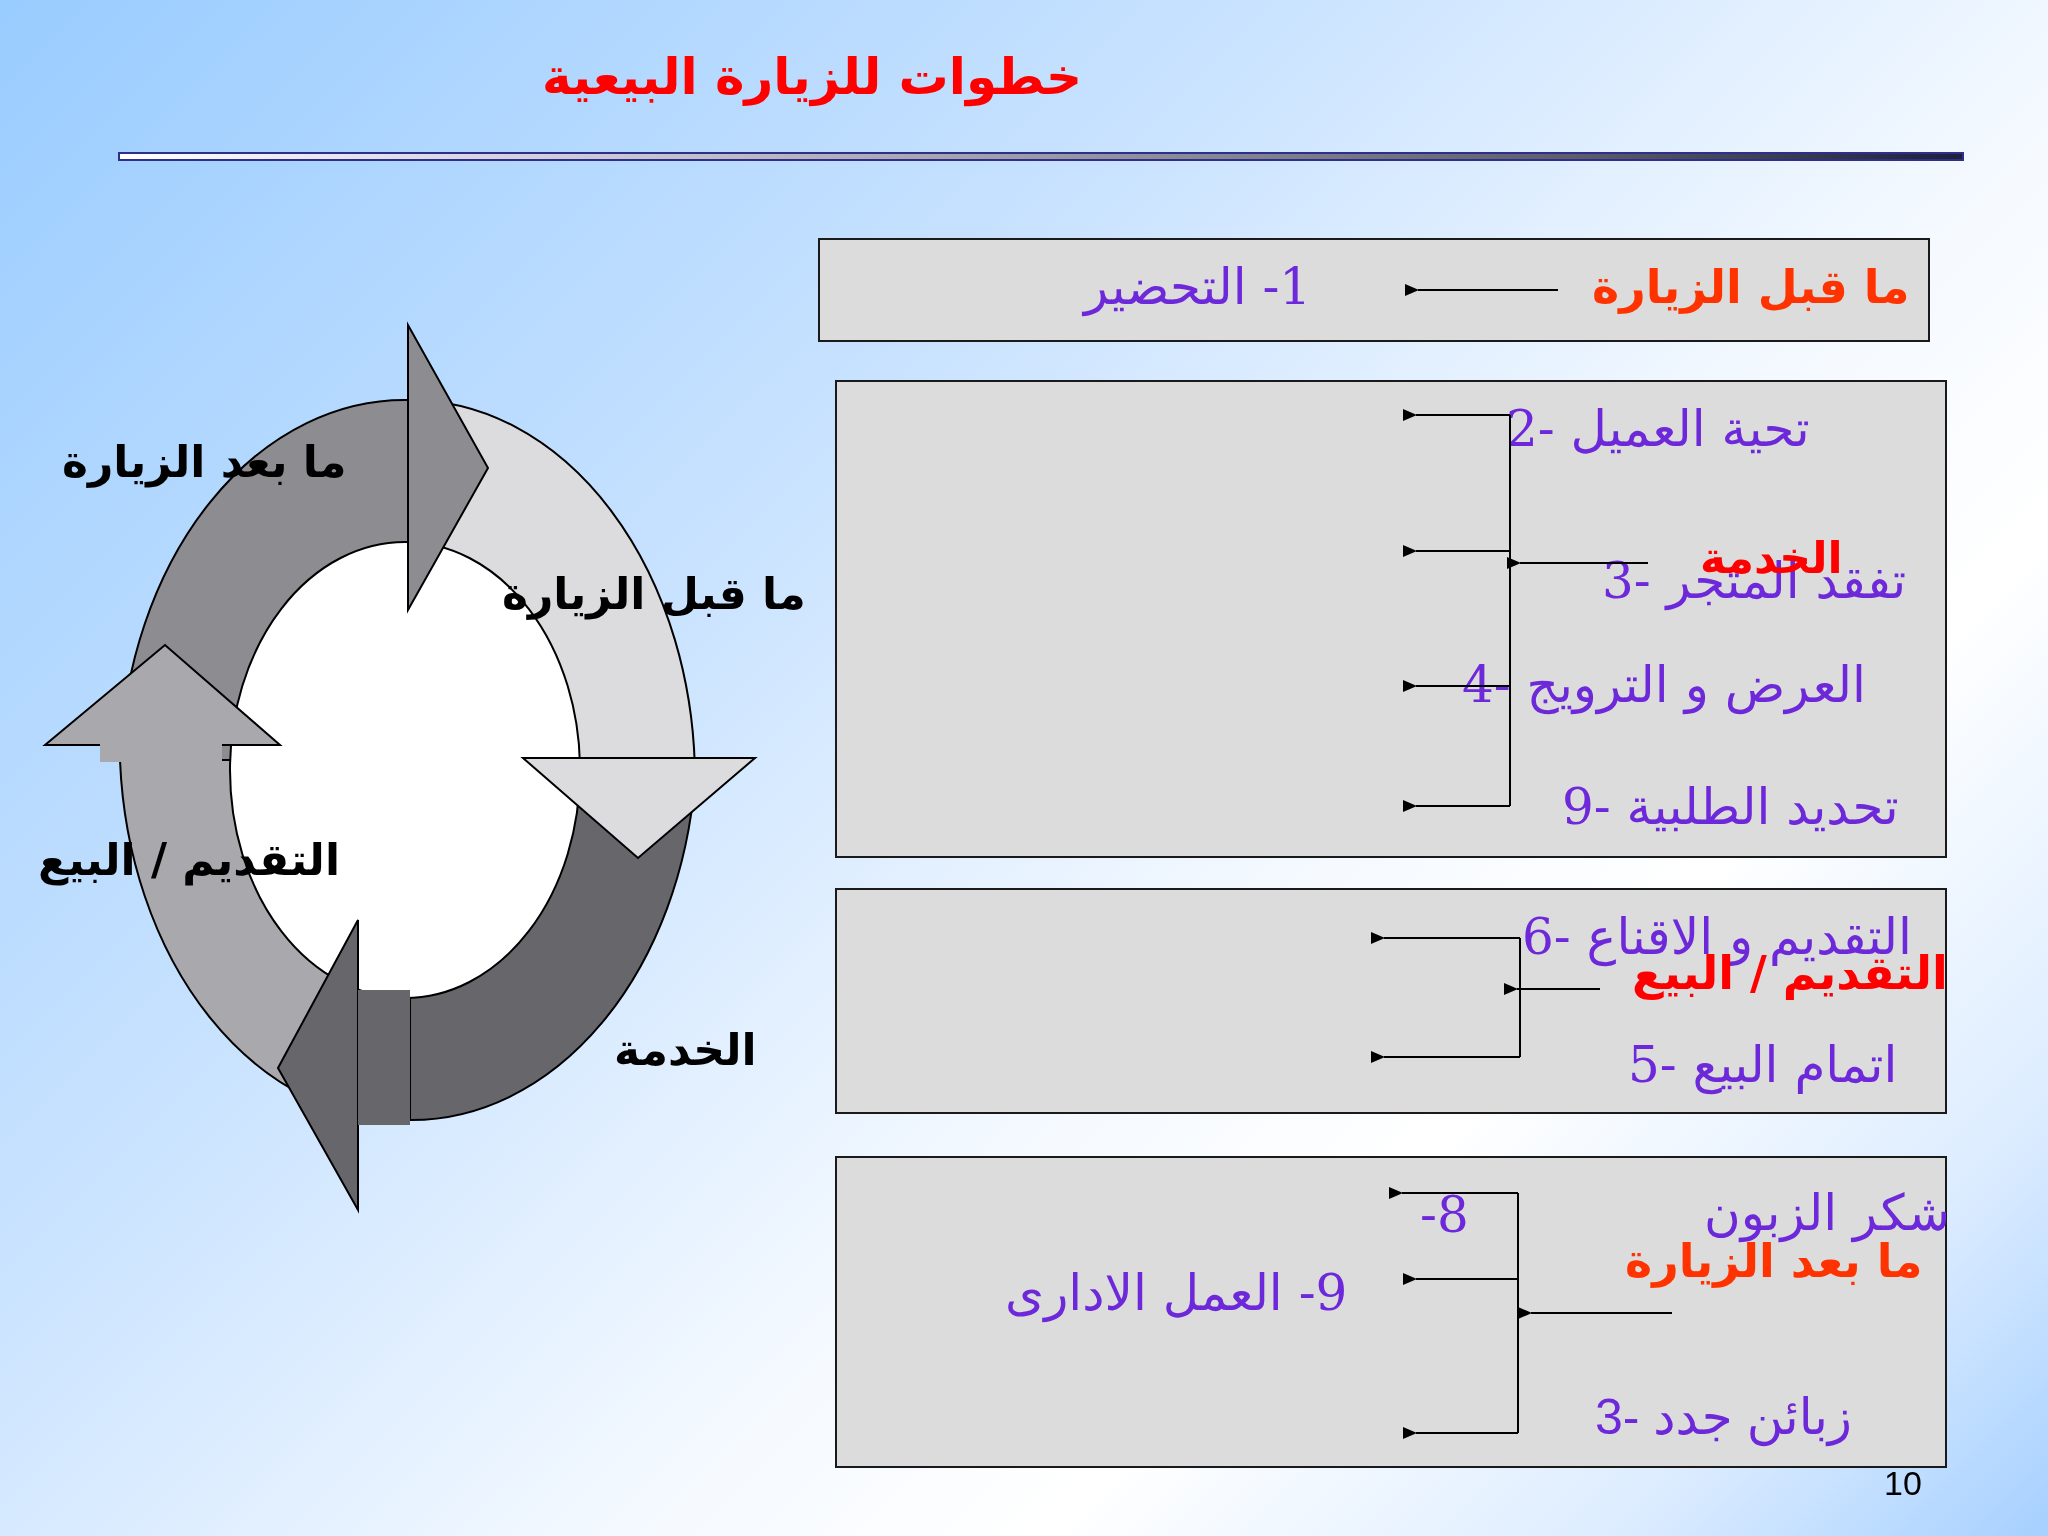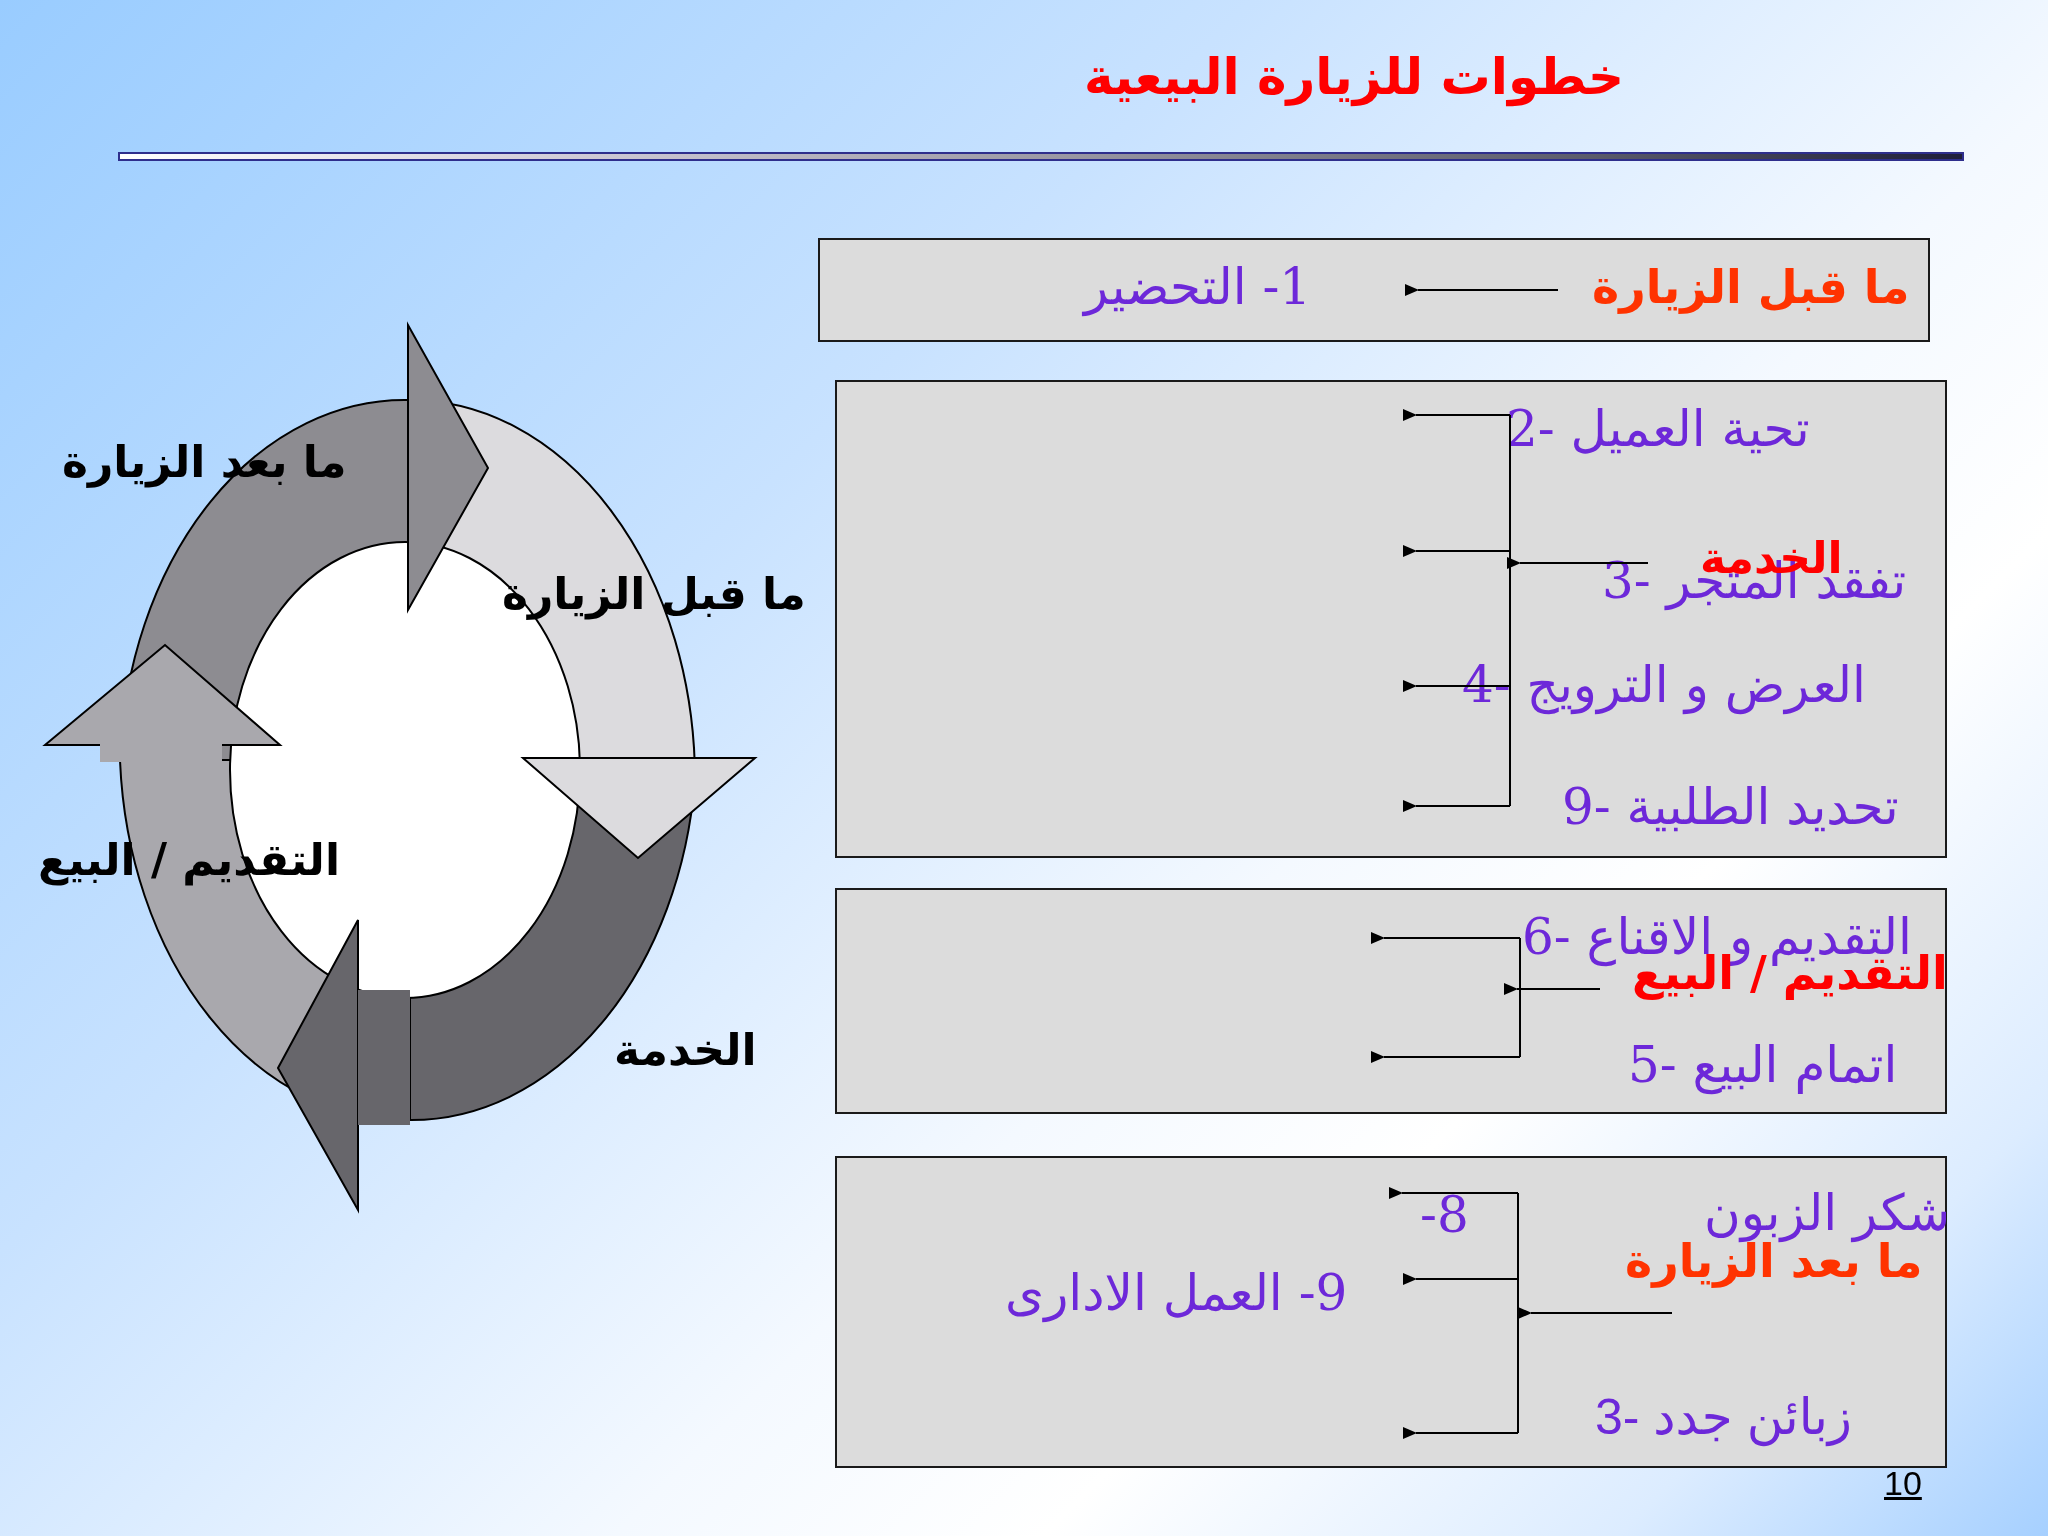--- a/index.html
+++ b/index.html
@@ -4,21 +4,21 @@
   <style>
     * { margin: 0; padding: 0; box-sizing: border-box; }
     html, body { width: 2048px; height: 1536px; overflow: hidden; }
     body {
       position: relative;
       background: linear-gradient(135deg, #99ccff 0%, #c8e2ff 35%, #f4f9ff 60%, #ffffff 72%, #dcecff 88%, #a6d0ff 100%);
       font-family: "DejaVu Sans", sans-serif;
     }
     .abs { position: absolute; }
     .title {
-      left: 0; width: 1624px; top: 48px; 
+      left: 0; width: 1624px; top: 48px; text-align: center;
       color: #ff0000; font-weight: bold; font-size: 50px;
       font-family: "DejaVu Sans", sans-serif; direction: rtl;
     }
     .divider {
       left: 118px; top: 152px; width: 1846px; height: 9px;
       border: 2px solid #2e2e8c;
       background: linear-gradient(90deg, #ffffff 0%, #d9d4e0 20%, #9c9aa6 50%, #5a5a6a 80%, #1f1f3a 100%);
     }
     .box {
       background: #dcdcdc;
@@ -31,21 +31,21 @@
     .red {
       color: #ff3300; font-weight: bold; font-family: "DejaVu Sans", sans-serif;
       direction: rtl; white-space: nowrap; line-height: 1;
     }
     .pure-red { color: #ff0000; }
     .cyc {
       font-family: "DejaVu Sans", sans-serif; font-weight: bold; font-size: 44px;
       color: #000; direction: rtl; white-space: nowrap; line-height: 1;
     }
     .page-num {
-      font-family: "Liberation Sans", sans-serif; font-size: 34px; color: #000; text-decoration: underline;
+      font-family: "Liberation Sans", sans-serif; font-size: 34px; color: #000;
     }
     svg.overlay { position: absolute; left: 0; top: 0; pointer-events: none; }
   </style>
 </head>
 <body>
 
 <div class="abs title">خطوات للزيارة البيعية</div>
 <div class="abs divider"></div>
 
 <svg class="overlay" width="2048" height="1536">

